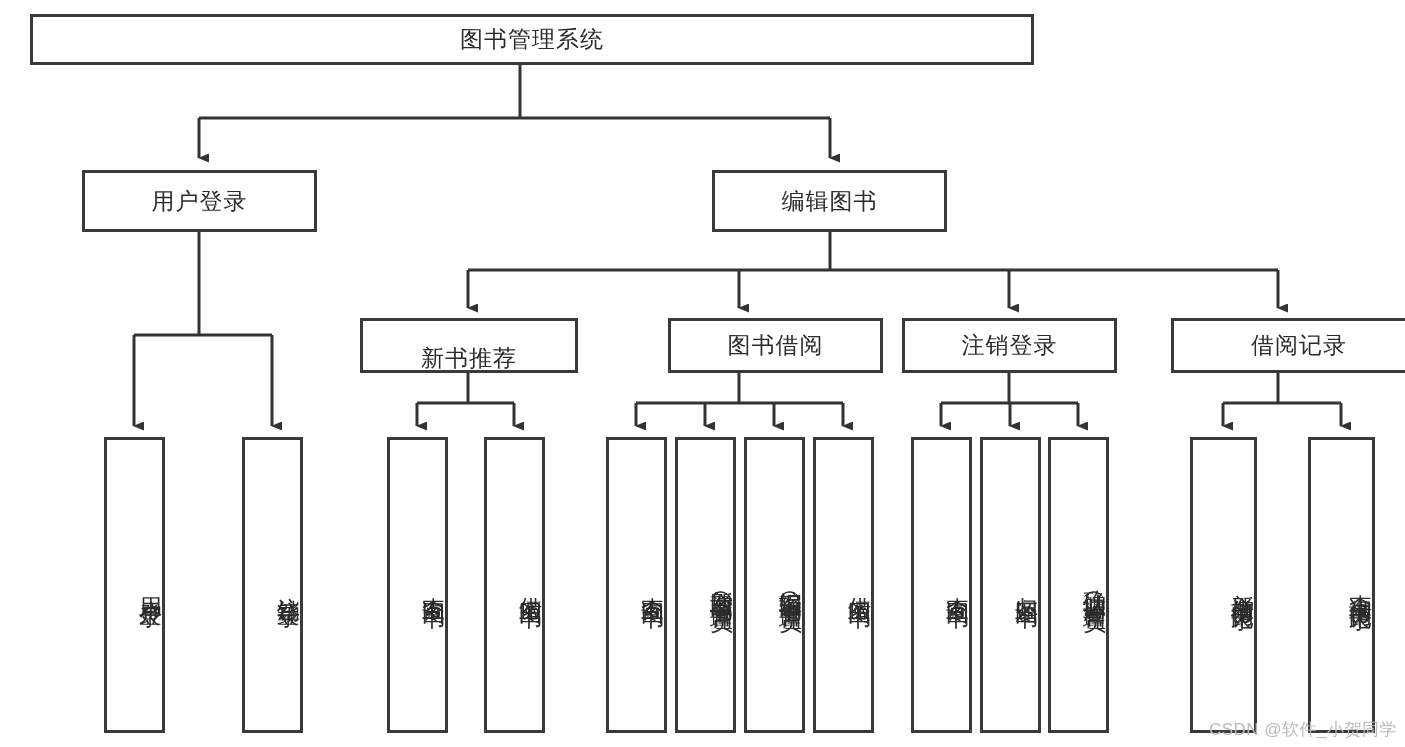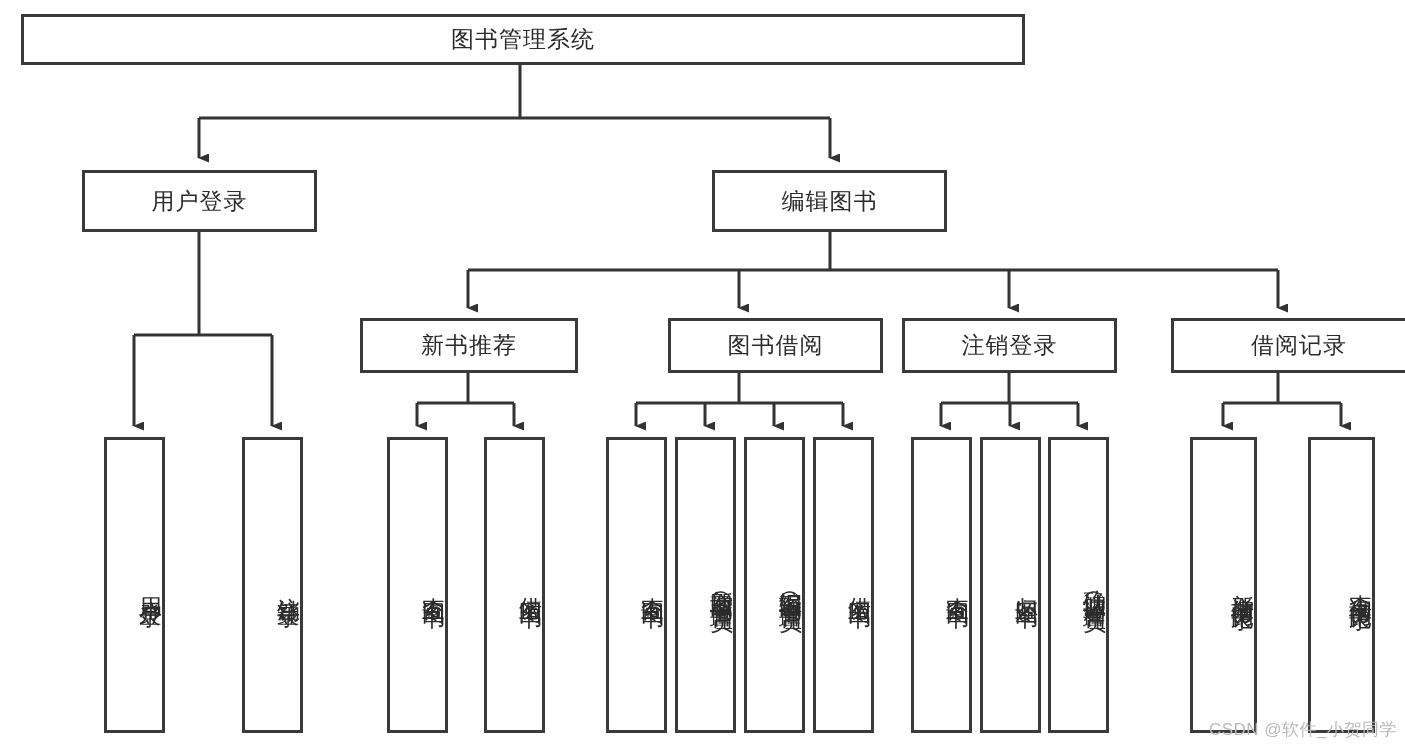--- a/index.html
+++ b/index.html
@@ -121,32 +121,32 @@
       <line x1="1078" y1="403" x2="1078" y2="426" marker-end="url(#arrowhead)"></line>
 
       <line x1="1278" y1="373" x2="1278" y2="403"></line>
       <line x1="1223" y1="403" x2="1341" y2="403"></line>
       <line x1="1223" y1="403" x2="1223" y2="426" marker-end="url(#arrowhead)"></line>
       <line x1="1341" y1="403" x2="1341" y2="426" marker-end="url(#arrowhead)"></line>
 
     </g>
   </svg>
 
-  <div class="node horizontal" style="left:21px; top:14px; width:1004px; height:51px;">
+  <div class="node horizontal" style="left:30px; top:14px; width:1004px; height:51px;">
     <span class="label">图书管理系统</span>
   </div>
 
   <div class="node horizontal" style="left:82px; top:170px; width:235px; height:62px;">
     <span class="label">用户登录</span>
   </div>
   <div class="node horizontal" style="left:712px; top:170px; width:235px; height:62px;">
     <span class="label">编辑图书</span>
   </div>
 
-  <div class="node horizontal" style="left:360px; top:318px; width:218px; height:55px;">
+  <div class="node horizontal" style="left:360px; top:318px; width:218px; height:55px;align-items:flex-end;">
     <span class="label">新书推荐</span>
   </div>
   <div class="node horizontal" style="left:632px; top:318px; width:215px; height:55px;margin-left:36px;">
     <span class="label">图书借阅</span>
   </div>
   <div class="node horizontal" style="left:902px; top:318px; width:215px; height:55px;">
     <span class="label">注销登录</span>
   </div>
   <div class="node horizontal" style="left:1171px; top:318px; width:256px; height:55px;">
     <span class="label">借阅记录</span>

